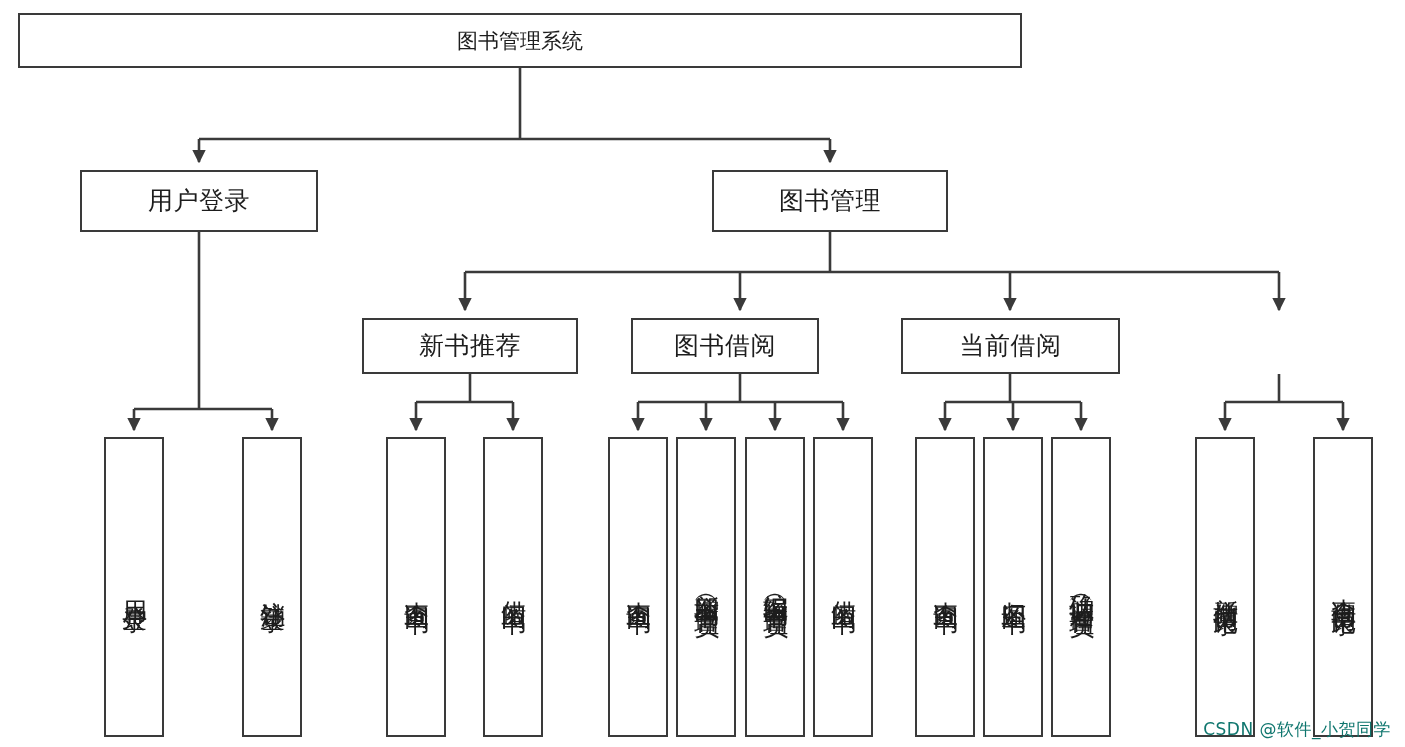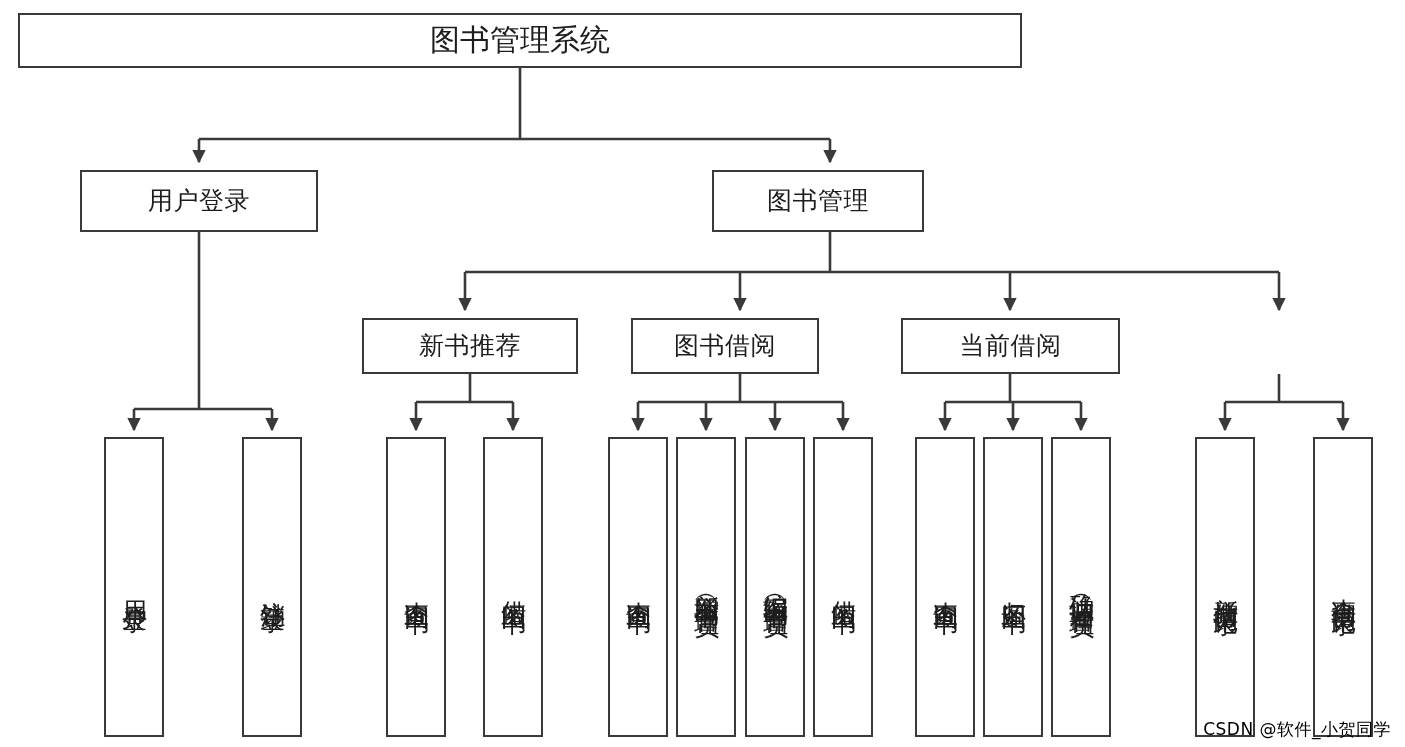--- a/index.html
+++ b/index.html
@@ -34,42 +34,42 @@
     align-items: center;
     justify-content: center;
     color: #1d1d1d;
   }
   .node.h {
     font-size: 25px;
     line-height: 1.1;
     letter-spacing: 0.5px;
   }
   .node.root {
-    font-size: 30px;
+    font-size: 21px;
   }
   .node.leaf {
     font-size: 25px;
     line-height: 1.22;
     align-items: center;
     justify-content: center;
   }
   .vtext {
     writing-mode: vertical-rl;
     text-orientation: upright;
     -webkit-writing-mode: vertical-rl;
     letter-spacing: 3px;
     white-space: nowrap;
     display: block;
   }
   .watermark {
     position: absolute;
     right: 14px;
     bottom: 6px;
     font-size: 17px;
-    color: #000000;
+    color: #0f766e;
     letter-spacing: 0.5px;
     white-space: nowrap;
   }
 </style>
 </head>
 <body>
 
 <div id="canvas">
 
   <svg class="edges" viewBox="0 0 1405 747" xmlns="http://www.w3.org/2000/svg">
@@ -122,21 +122,21 @@
     </g>
   </svg>
 
   <div class="node root" style="left:18px; top:13px; width:1004px; height:55px;">
     <span>图书管理系统</span>
   </div>
 
   <div class="node h" style="left:80px; top:170px; width:238px; height:62px;">
     <span>用户登录</span>
   </div>
-  <div class="node h" style="left:712px; top:170px; width:212px; height:62px;">
+  <div class="node h" style="left:712px; top:170px; width:236px; height:62px;">
     <span>图书管理</span>
   </div>
 
   <div class="node h" style="left:362px; top:318px; width:216px; height:56px;">
     <span>新书推荐</span>
   </div>
   <div class="node h" style="left:631px; top:318px; width:188px; height:56px;">
     <span>图书借阅</span>
   </div>
   <div class="node h" style="left:901px; top:318px; width:219px; height:56px;align-items:center;">

